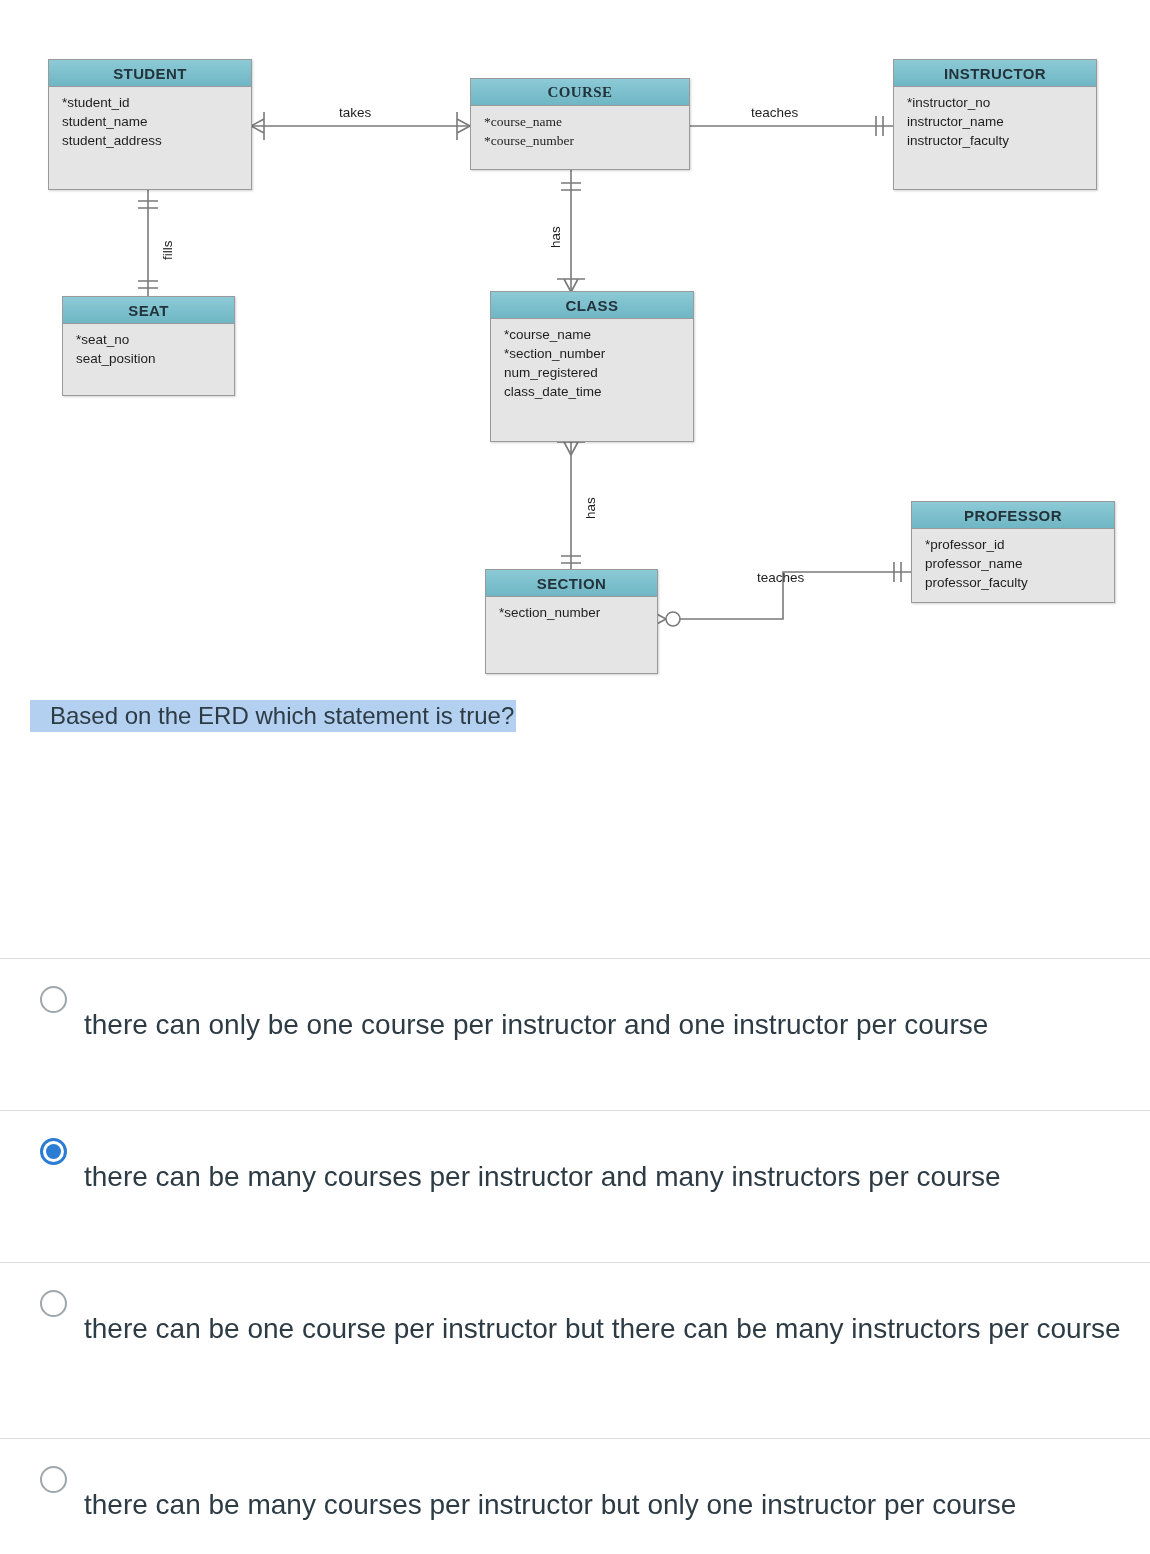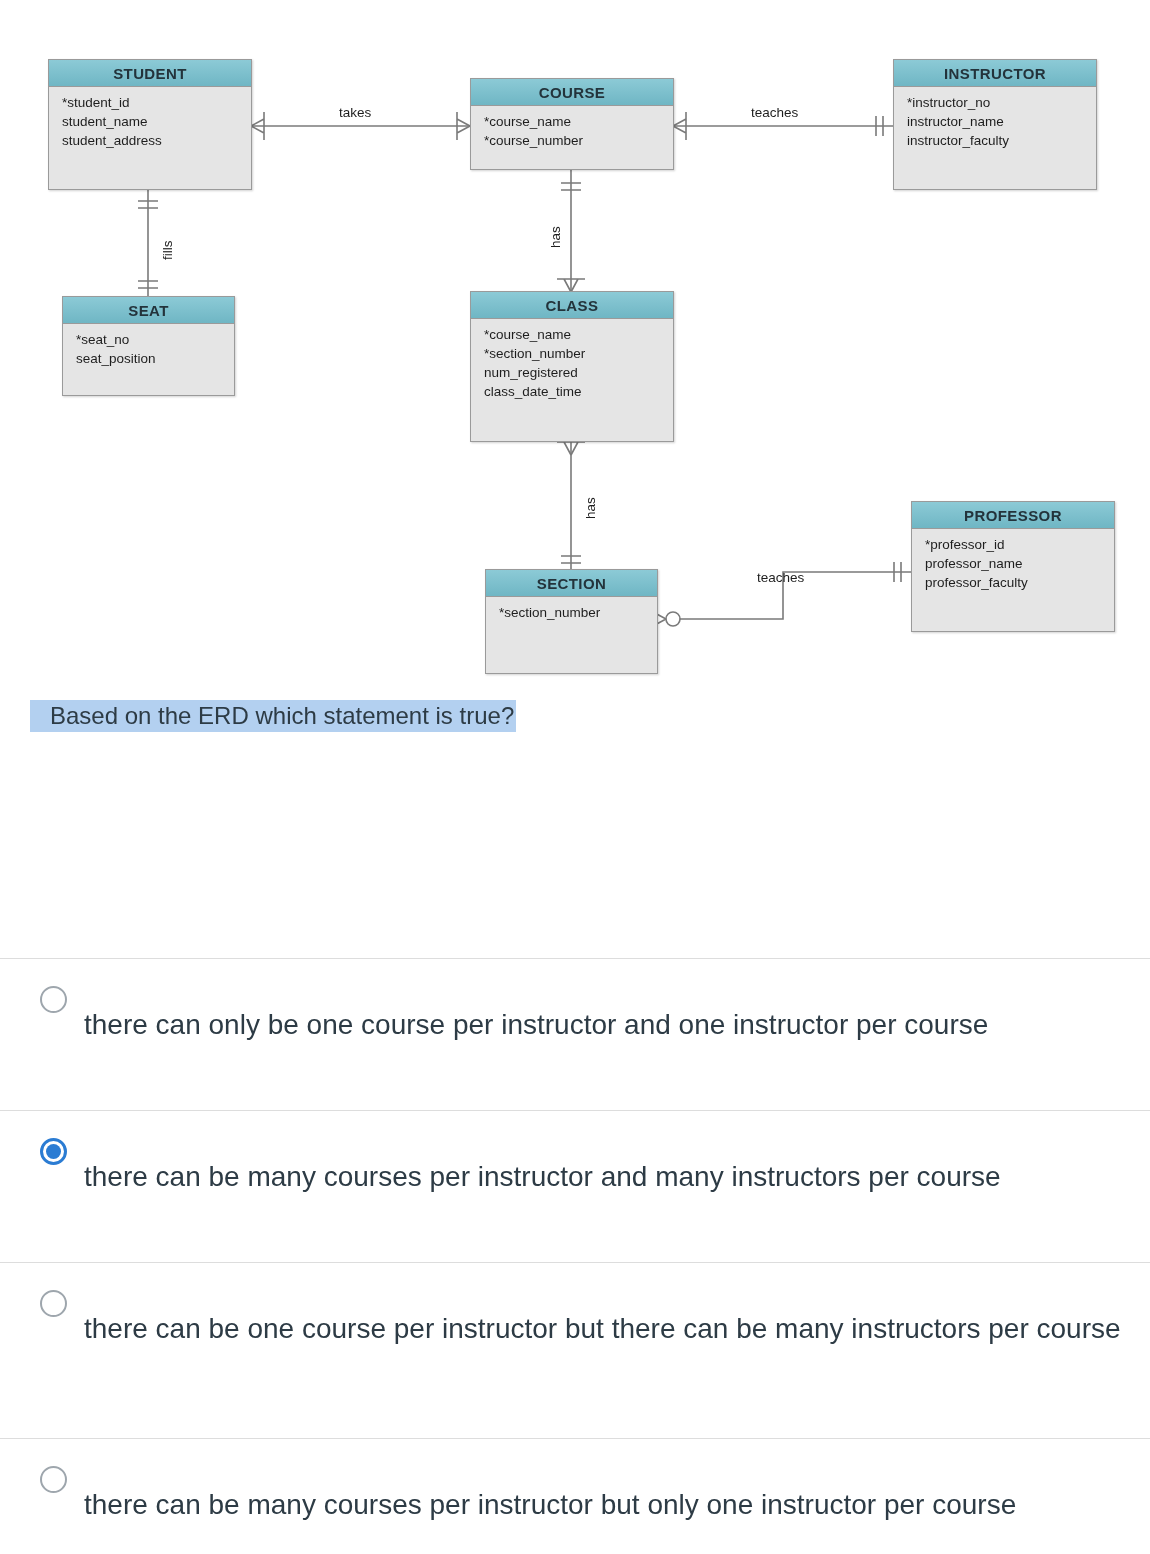--- a/index.html
+++ b/index.html
@@ -135,53 +135,53 @@
     </g>
   </svg>
 
   <div class="ent" style="left:48px;top:59px;width:204px;height:131px;">
     <div class="hdr">STUDENT</div>
     <div class="attrs">*student_id
 student_name
 student_address</div>
   </div>
 
-  <div class="ent" style="left:470px;top:78px;width:204px;height:92px;">
+  <div class="ent" style="left:470px;top:78px;width:220px;height:92px;font-family:Liberation Serif, serif;">
     <div class="hdr">COURSE</div>
     <div class="attrs">*course_name
 *course_number</div>
   </div>
 
   <div class="ent" style="left:893px;top:59px;width:204px;height:131px;">
     <div class="hdr">INSTRUCTOR</div>
     <div class="attrs">*instructor_no
 instructor_name
 instructor_faculty</div>
   </div>
 
   <div class="ent" style="left:62px;top:296px;width:173px;height:100px;">
     <div class="hdr">SEAT</div>
     <div class="attrs">*seat_no
 seat_position</div>
   </div>
 
-  <div class="ent" style="left:470px;top:291px;width:204px;height:151px;">
+  <div class="ent" style="left:490px;top:291px;width:204px;height:151px;">
     <div class="hdr">CLASS</div>
     <div class="attrs">*course_name
 *section_number
 num_registered
 class_date_time</div>
   </div>
 
   <div class="ent" style="left:485px;top:569px;width:173px;height:105px;">
     <div class="hdr">SECTION</div>
     <div class="attrs">*section_number</div>
   </div>
 
-  <div class="ent" style="left:911px;top:501px;width:204px;height:131px;">
+  <div class="ent" style="left:911px;top:501px;width:204px;height:102px;">
     <div class="hdr">PROFESSOR</div>
     <div class="attrs">*professor_id
 professor_name
 professor_faculty</div>
   </div>
 
   <div class="rel-label" style="left:339px;top:105px;">takes</div>
 
   <div class="rel-label" style="left:751px;top:105px;">teaches</div>
 

